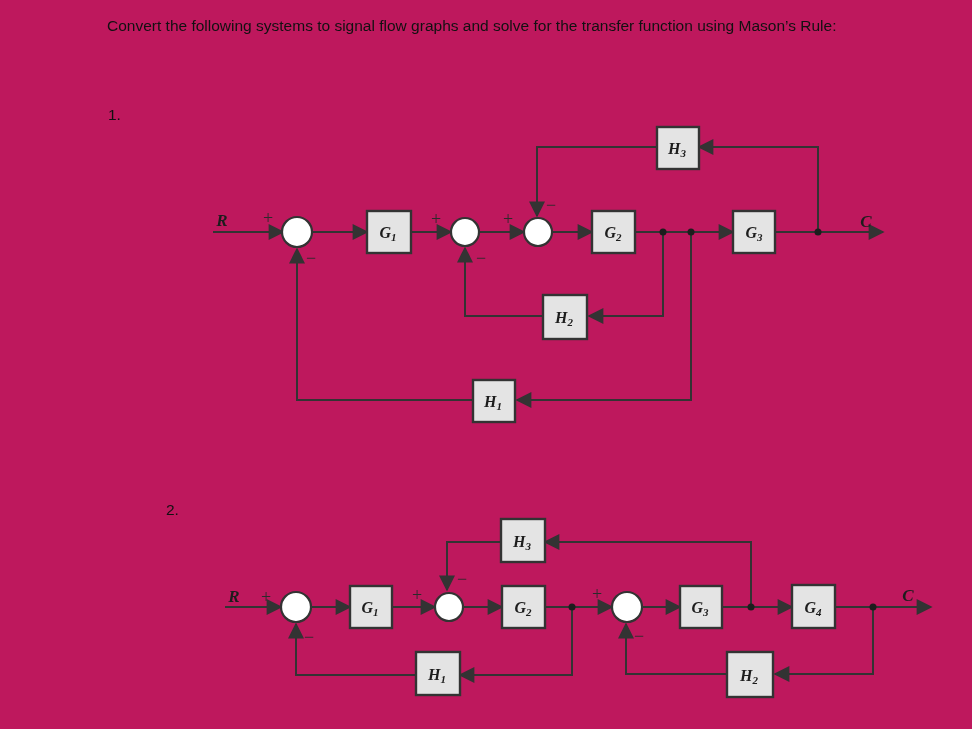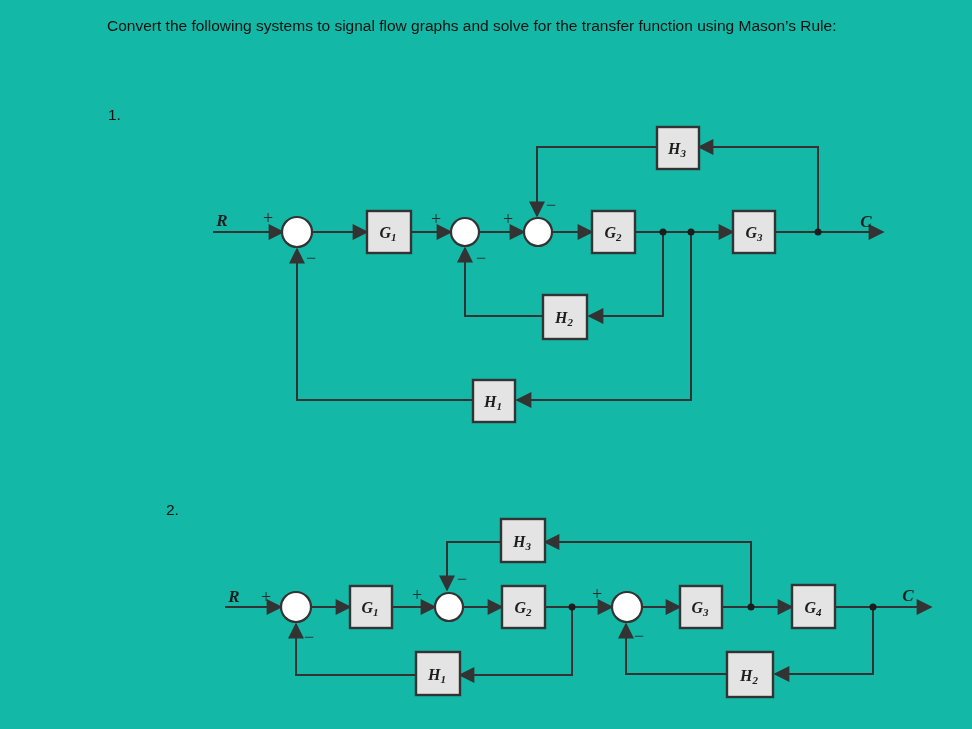--- a/index.html
+++ b/index.html
@@ -1,16 +1,16 @@
 <!DOCTYPE html>
 <html><head>
 <meta charset="utf-8">
 <style>
   html,body { margin:0; padding:0; background:#ffffff; }
-  .page { position:relative; width:972px; height:729px; background:#14b8a6;
+  .page { position:relative; width:972px; height:729px; background:#be185d;
           font-family:"Liberation Sans", sans-serif; overflow:hidden; }
   .title { position:absolute; left:107px; top:14px; width:732px;
            font-size:15.5px; line-height:1.5; color:#111; }
   .pnum  { position:absolute; font-size:15.5px; color:#111; }
   .pnum1 { left:108px; top:106px; }
   .pnum2 { left:166px; top:501px; }
   svg.diagram-layer { position:absolute; left:0; top:0; }
   .wire { stroke:#333333; stroke-width:2; fill:none; }
   .blk  { fill:#e4e4e4; stroke:#333333; stroke-width:2.4; }
   .jct  { fill:#ffffff; stroke:#333333; stroke-width:2.2; }

